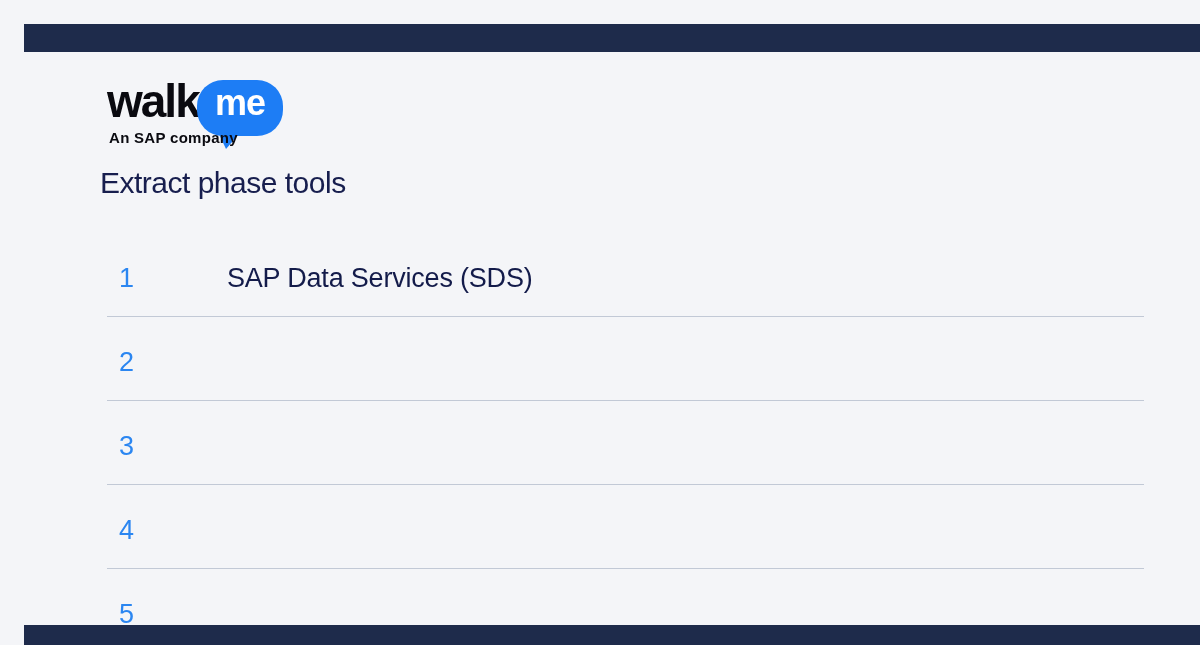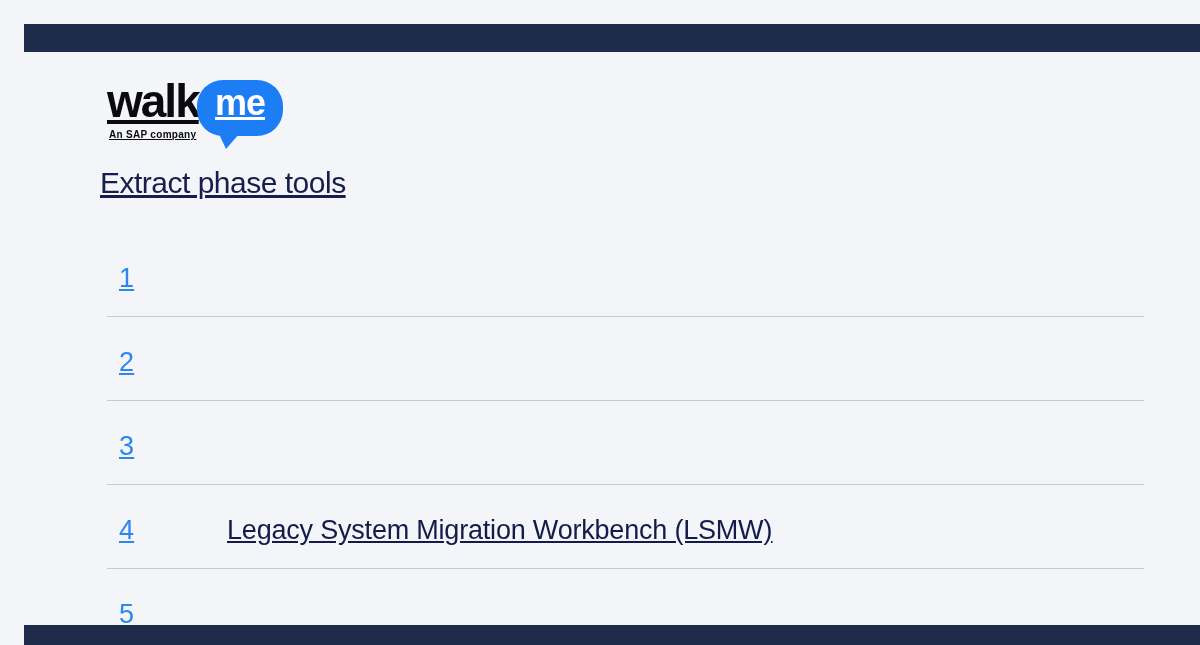--- a/index.html
+++ b/index.html
@@ -5,21 +5,21 @@
   :root{
     --bg:#f4f5f8;
     --bar:#1e2b4b;
     --heading:#171e4e;
     --list:#131b4a;
     --accent:#2b86f1;
     --bubble:#1d7df5;
     --divider:#c2c9d6;
     --logo-black:#0a0a10;
   }
-  *{margin:8px;padding:0;box-sizing:border-box;text-decoration:underline;}
+  *{margin:8px;padding:0;box-sizing:border-box;}
   html,body{width:1200px;height:645px;}
   body{
     position:relative;
     width:1200px;height:645px;
     background:var(--bg);
     font-family:"Liberation Sans","DejaVu Sans",sans-serif;
     overflow:hidden;
   }
   .frame-bar{position:absolute;left:0;width:1200px;height:28px;background:var(--bar);}
   .frame-bar.top{top:0;}
@@ -44,21 +44,21 @@
   }
   .logo-bubble::after{
     content:"";position:absolute;left:22px;bottom:-13px;
     width:0;height:0;
     border-top:15px solid var(--bubble);
     border-left:7px solid transparent;
     border-right:13px solid transparent;
   }
   .logo-tagline{
     position:absolute;left:2px;top:57px;
-    font-size:10px;font-weight:bold;letter-spacing:.3px;
+    font-size:15px;font-weight:bold;letter-spacing:.3px;
     color:var(--logo-black);
   }
 
   
   .page-title{
     position:absolute;left:76px;top:142px;
     font-size:30px;font-weight:500;letter-spacing:-.5px;
     color:var(--heading);line-height:1.1;
   }
 
@@ -87,29 +87,29 @@
     <span class="me">me</span>
   </span>
   <span class="logo-tagline">An SAP company</span>
 </div>
 
 <h1 class="page-title">Extract phase tools</h1>
 
 <div class="tool-list">
   <div class="tool-row">
     <span class="tool-num">1</span>
+    <span class="tool-label">SAP Data Services (SDS)</span>
   </div>
   <div class="tool-row">
     <span class="tool-num">2</span>
   </div>
   <div class="tool-row">
     <span class="tool-num">3</span>
   </div>
   <div class="tool-row">
     <span class="tool-num">4</span>
-    <span class="tool-label">Legacy System Migration Workbench (LSMW)</span>
   </div>
   <div class="tool-row">
     <span class="tool-num">5</span>
   </div>
 </div>
 
 <div class="frame-bar bottom"></div>
 
 </body></html>

